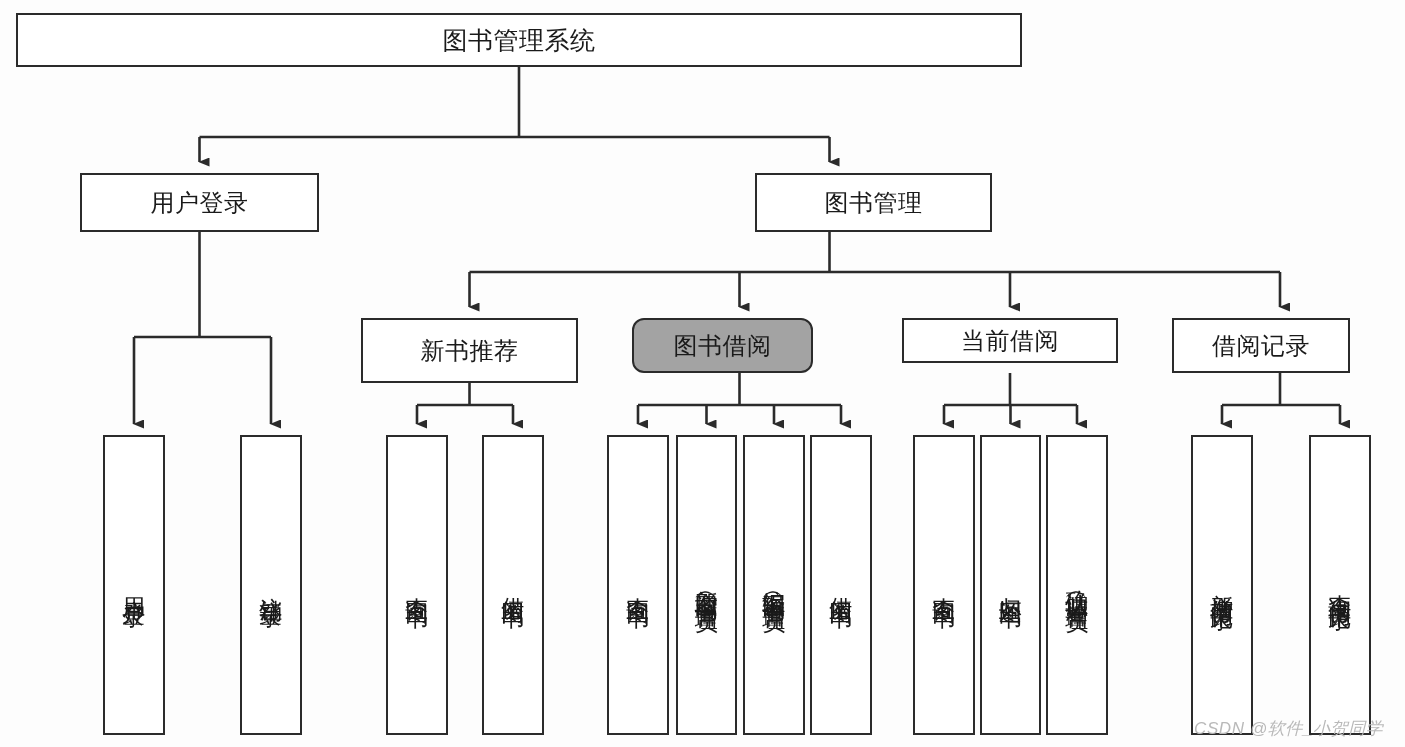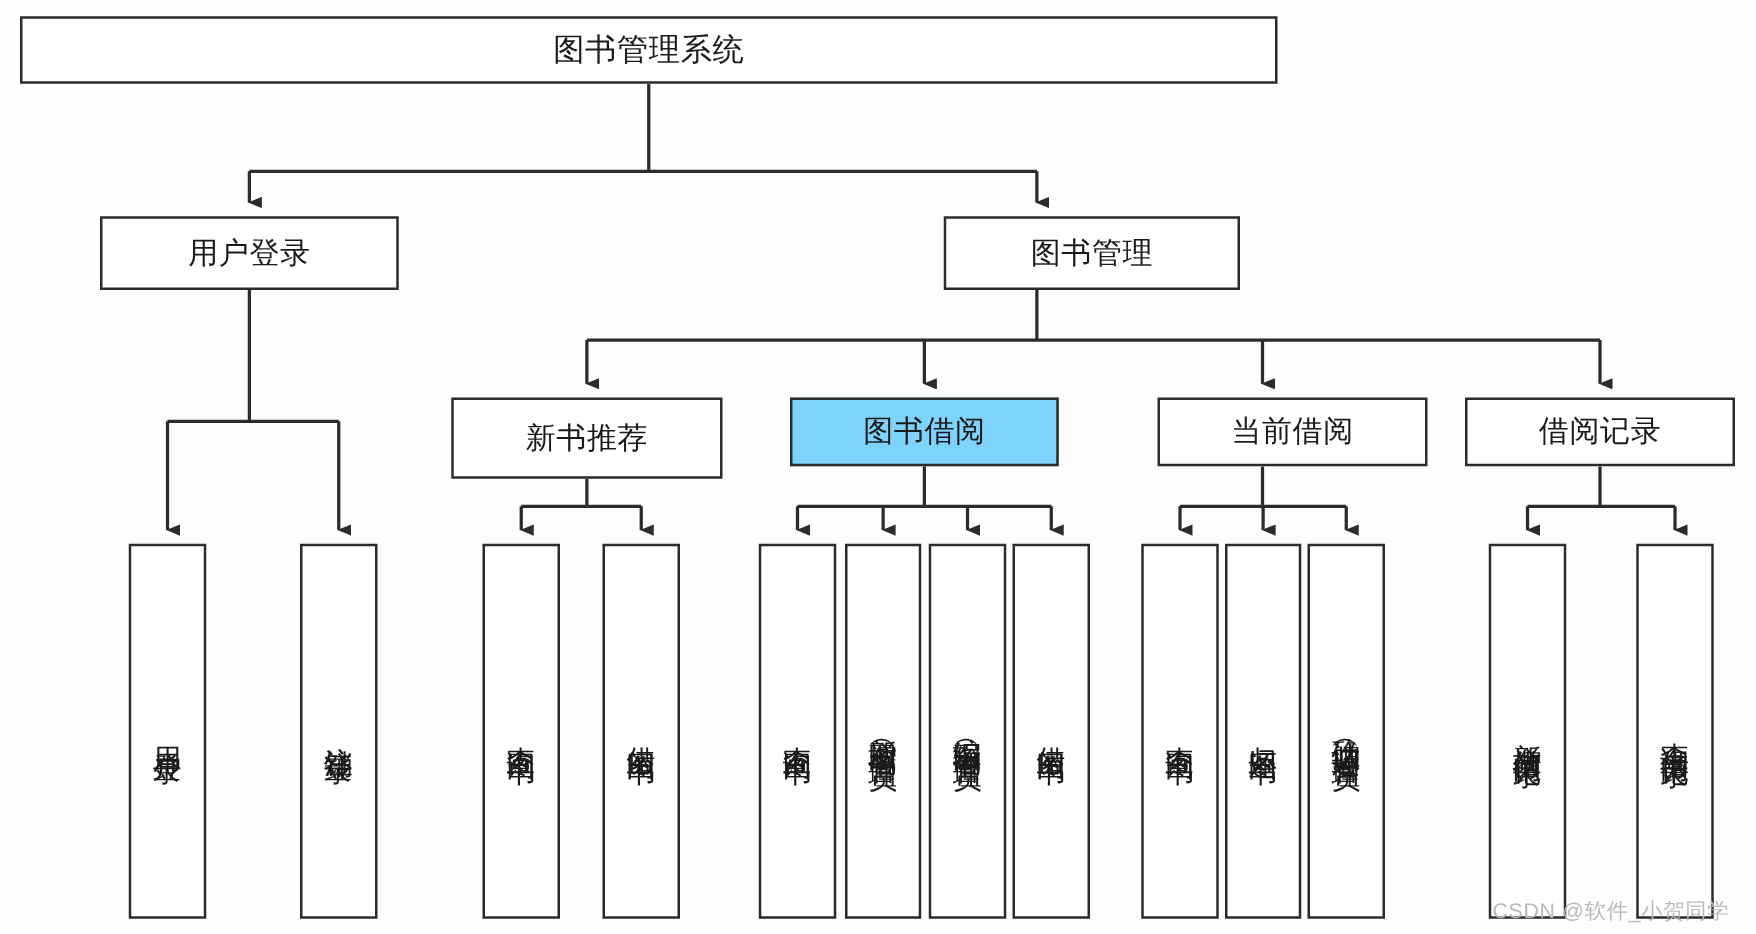--- a/index.html
+++ b/index.html
@@ -125,27 +125,27 @@
       </div>
       <div class="node-box horizontal" style="left: 80px; top: 173px; width: 239px; height: 59px; border-color: rgb(43, 43, 43); background: rgb(255, 255, 255);">
         <span class="node-label">用户登录</span>
       </div>
       <div class="node-box horizontal" style="left: 711px; top: 173px; width: 237px; height: 59px; border-color: rgb(43, 43, 43); background: rgb(255, 255, 255); margin-left: 44px;">
         <span class="node-label">图书管理</span>
       </div>
       <div class="node-box horizontal" style="left: 361px; top: 318px; width: 217px; height: 65px; border-color: rgb(43, 43, 43); background: rgb(255, 255, 255);">
         <span class="node-label">新书推荐</span>
       </div>
-      <div class="node-box horizontal" style="left: 632px; top: 318px; width: 215px; height: 55px; border-color: rgb(43, 43, 43); background: #7dd3fc;">
+      <div class="node-box horizontal" style="left: 632px; top: 318px; width: 181px; height: 55px; border-color: rgb(43, 43, 43); background: #a3a3a3; border-radius: 12px;">
         <span class="node-label">图书借阅</span>
       </div>
-      <div class="node-box horizontal" style="left: 902px; top: 318px; width: 216px; height: 55px; border-color: rgb(43, 43, 43); background: rgb(255, 255, 255); margin-left: 24px;">
+      <div class="node-box horizontal" style="left: 902px; top: 318px; width: 216px; height: 45px; border-color: rgb(43, 43, 43); background: rgb(255, 255, 255);">
         <span class="node-label">当前借阅</span>
       </div>
-      <div class="node-box horizontal" style="left: 1172px; top: 318px; width: 216px; height: 55px; border-color: rgb(43, 43, 43); background: rgb(255, 255, 255);">
+      <div class="node-box horizontal" style="left: 1172px; top: 318px; width: 178px; height: 55px; border-color: rgb(43, 43, 43); background: rgb(255, 255, 255);">
         <span class="node-label">借阅记录</span>
       </div>
       <div class="node-box vertical" style="left: 103px; top: 435px; width: 62px; height: 300px; border-color: rgb(43, 43, 43); background: rgb(255, 255, 255);">
         <span class="node-label">用户登录</span>
       </div>
       <div class="node-box vertical" style="left: 240px; top: 435px; width: 62px; height: 300px; border-color: rgb(43, 43, 43); background: rgb(255, 255, 255);">
         <span class="node-label">注销登录</span>
       </div>
       <div class="node-box vertical" style="left: 386px; top: 435px; width: 62px; height: 300px; border-color: rgb(43, 43, 43); background: rgb(255, 255, 255);">
         <span class="node-label">查询图书</span>
@@ -174,14 +174,14 @@
       <div class="node-box vertical" style="left: 1046px; top: 435px; width: 62px; height: 300px; border-color: rgb(43, 43, 43); background: rgb(255, 255, 255);">
         <span class="node-label">确认归还（管理员）</span>
       </div>
       <div class="node-box vertical" style="left: 1191px; top: 435px; width: 62px; height: 300px; border-color: rgb(43, 43, 43); background: rgb(255, 255, 255);">
         <span class="node-label">新增借阅记录</span>
       </div>
       <div class="node-box vertical" style="left: 1309px; top: 435px; width: 62px; height: 300px; border-color: rgb(43, 43, 43); background: rgb(255, 255, 255);">
         <span class="node-label">查询借阅记录</span>
       </div>
     </div>
-  <div class="watermark" style="left: 1194px; top: 717px;">CSDN @软件_小贺同学</div>
+  <div class="watermark" style="left: 1194px; top: 717px; font-style: italic;">CSDN @软件_小贺同学</div>
 </div>
 
 </body></html>

